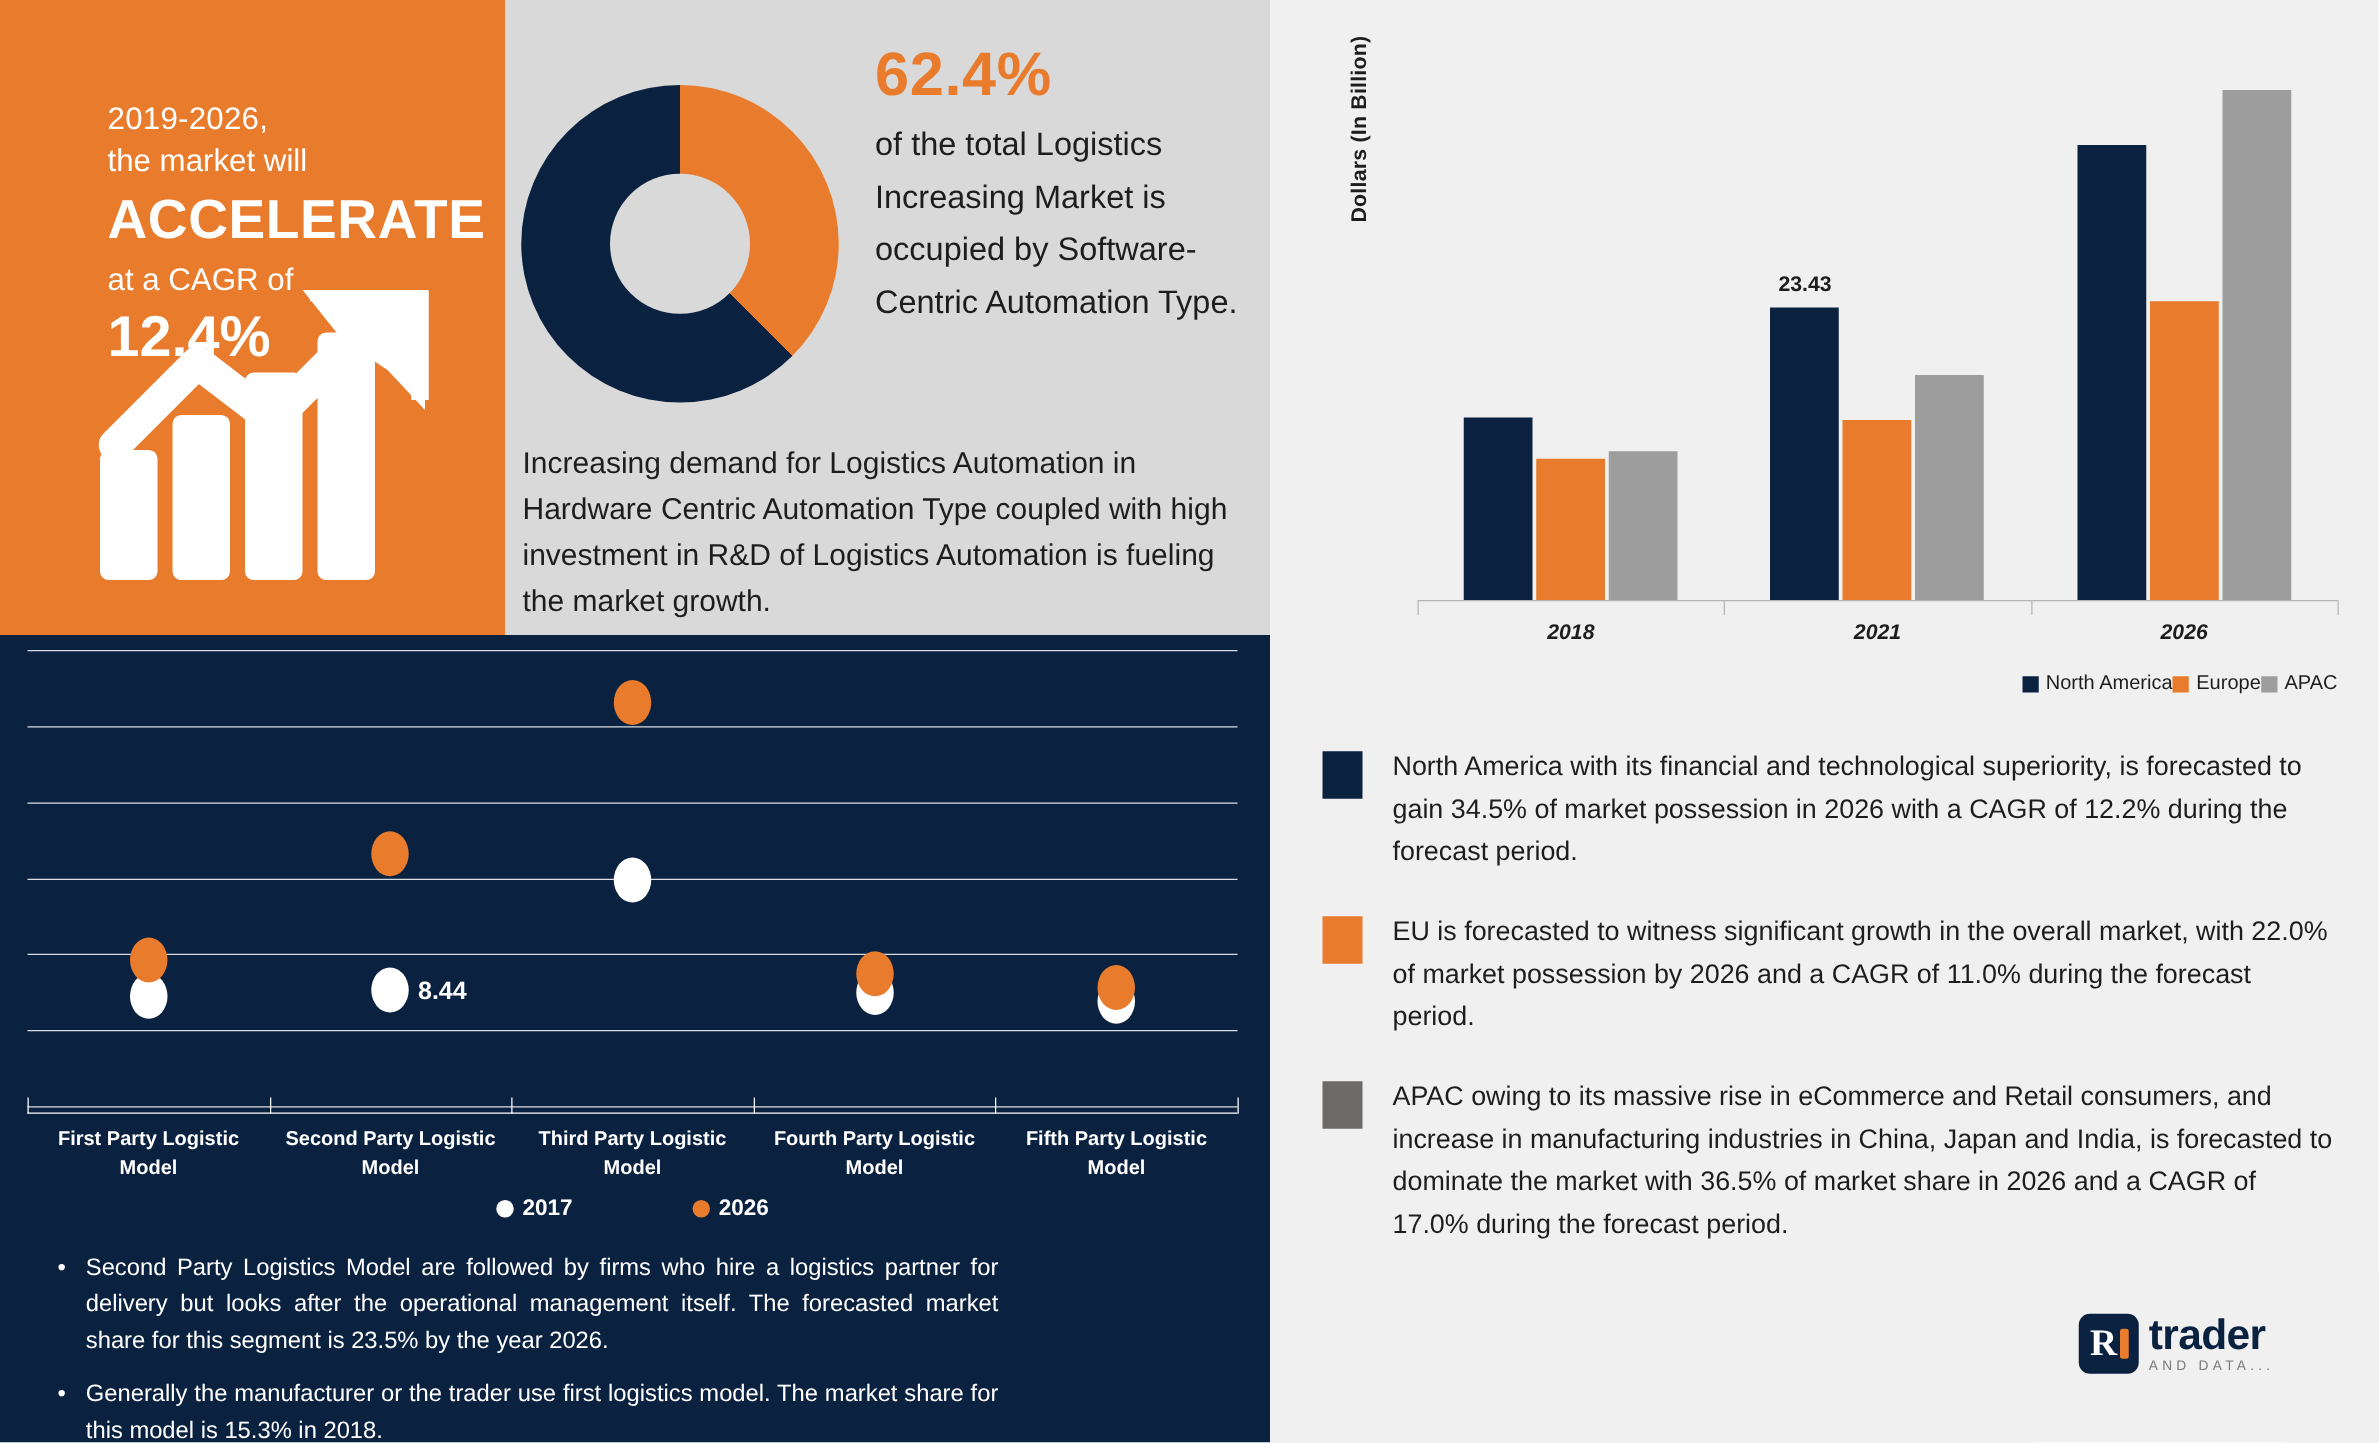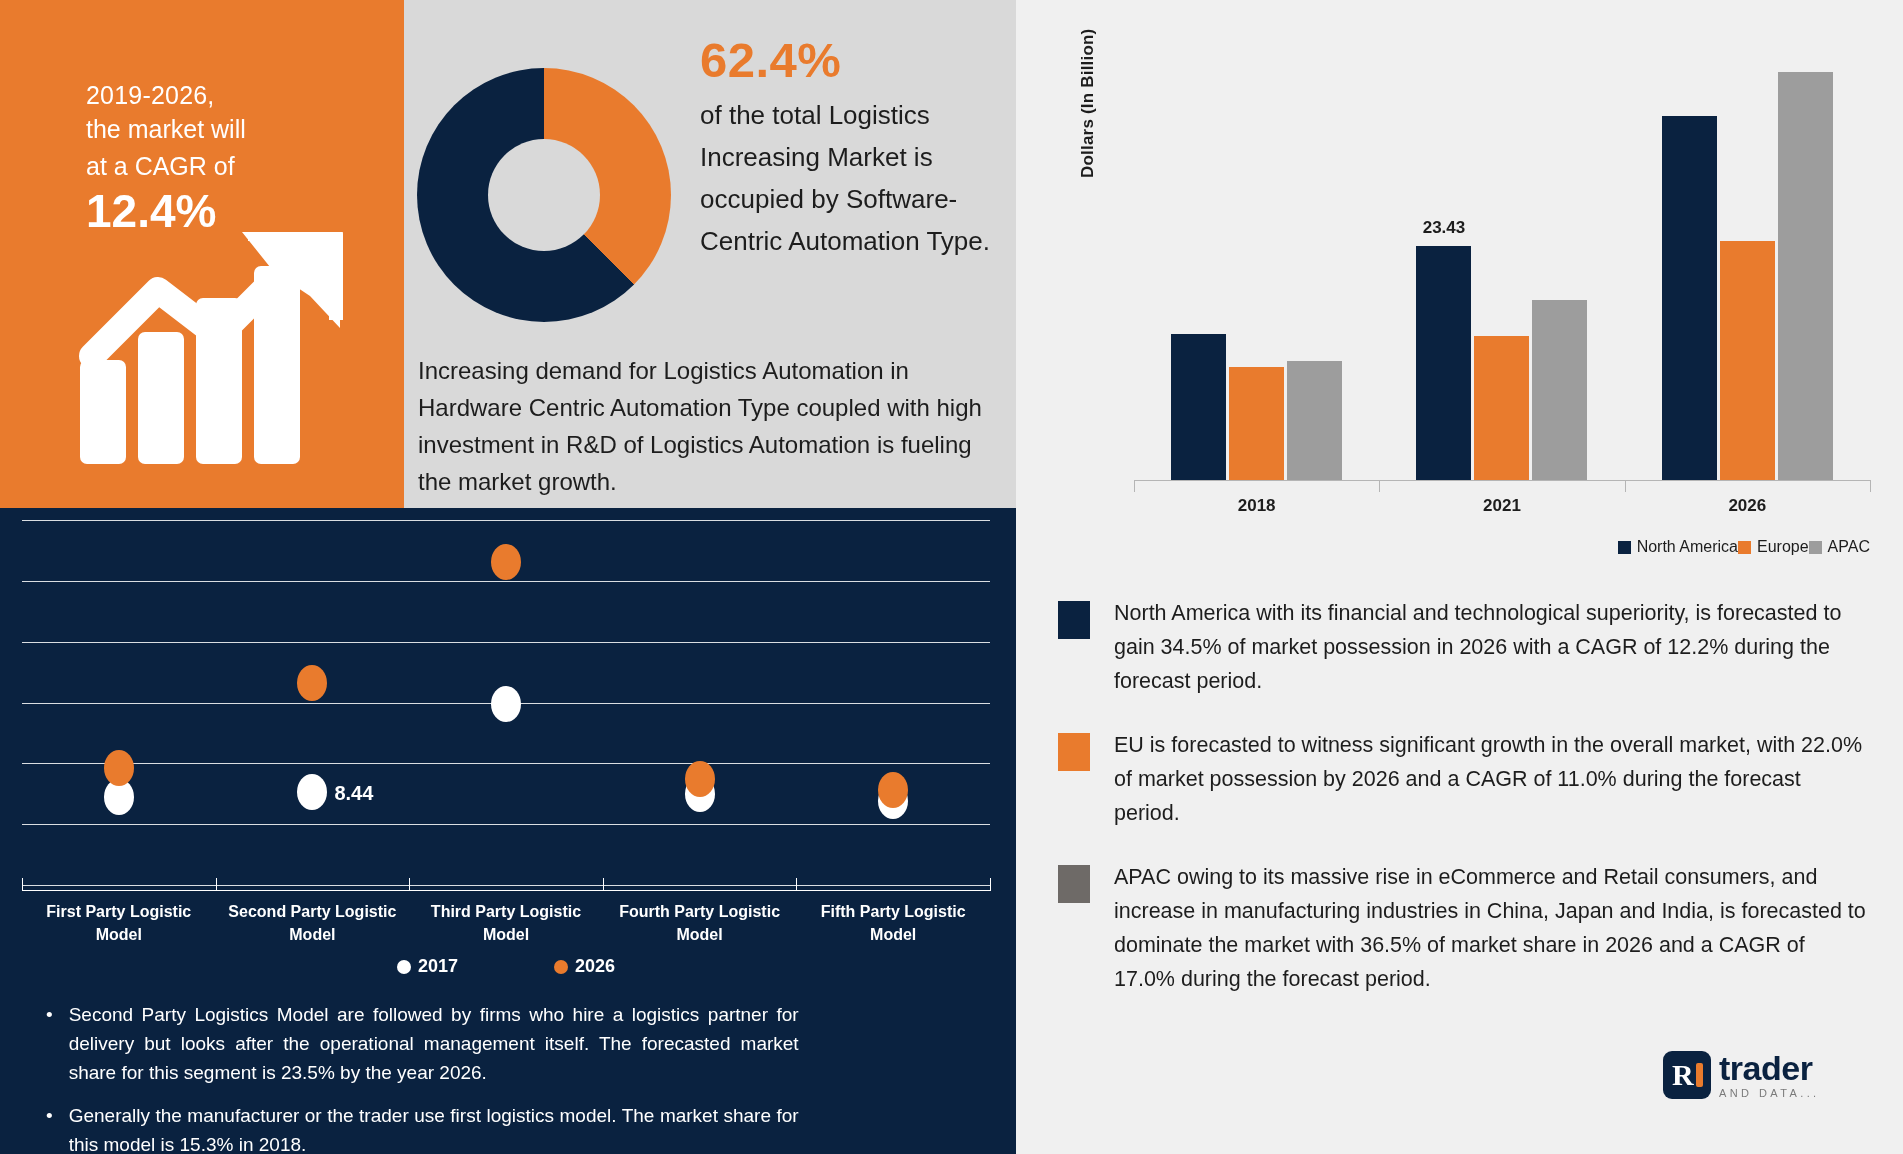--- a/index.html
+++ b/index.html
@@ -78,21 +78,21 @@
   .bc-bar { width: 55px; position: relative; }
   .bc-val {
     position: absolute; left: 50%; transform: translateX(-50%);
     top: -28px; font-size: 17px; font-weight: 700; color: #1d1d1d; white-space: nowrap;
   }
   .bc-axis {
     position: absolute; left: 44px; right: 0; top: 420px; height: 1px; background: #b5b5b5;
   }
   .bc-ticks { position: absolute; left: 44px; right: 0; top: 420px; height: 12px; }
   .bc-tick { position: absolute; top: 0; width: 1px; height: 12px; background: #b5b5b5; }
-  .bc-xlabels { position: absolute; left: 44px; right: 0; top: 436px; display: flex; }
+  .bc-xlabels { position: absolute; left: 44px; right: 0; top: 436px; display: flex; font-style: italic; }
   .bc-xlabel { flex: 1; text-align: center; font-size: 17px; font-weight: 700; color: #1d1d1d; }
   .bc-legend {
     position: absolute; left: 44px; right: 0; top: 478px;
     display: flex; justify-content: flex-end; align-items: center; 
   }
   .bc-leg-item { display: flex; align-items: center; gap: 6px; font-size: 16px; color: #1d1d1d; }
   .bc-leg-sw { width: 13px; height: 13px; display: inline-block; }
 
   
   .regions { position: absolute; left: 1058px; top: 596px; width: 810px; }
@@ -165,20 +165,21 @@
 </style>
 </head>
 <body>
 
 <div id="page">
 
   <div class="panel-accelerate">
     <div class="acc-text">
       <div class="acc-line1">2019-2026,</div>
       <div class="acc-line2">the market will</div>
+      <div class="acc-big">ACCELERATE</div>
       <div class="acc-line3">at a CAGR of</div>
       <div class="acc-cagr">12.4%</div>
     </div>
     <div class="acc-icon">
       <svg viewBox="0 0 270 232" width="270" height="232" aria-hidden="true">
 
         <rect x="2" y="128" width="46" height="104" rx="7" fill="#ffffff"></rect>
         <rect x="60" y="100" width="46" height="132" rx="7" fill="#ffffff"></rect>
         <rect x="118" y="66" width="46" height="166" rx="7" fill="#ffffff"></rect>
         <rect x="176" y="34" width="46" height="198" rx="7" fill="#ffffff"></rect>

